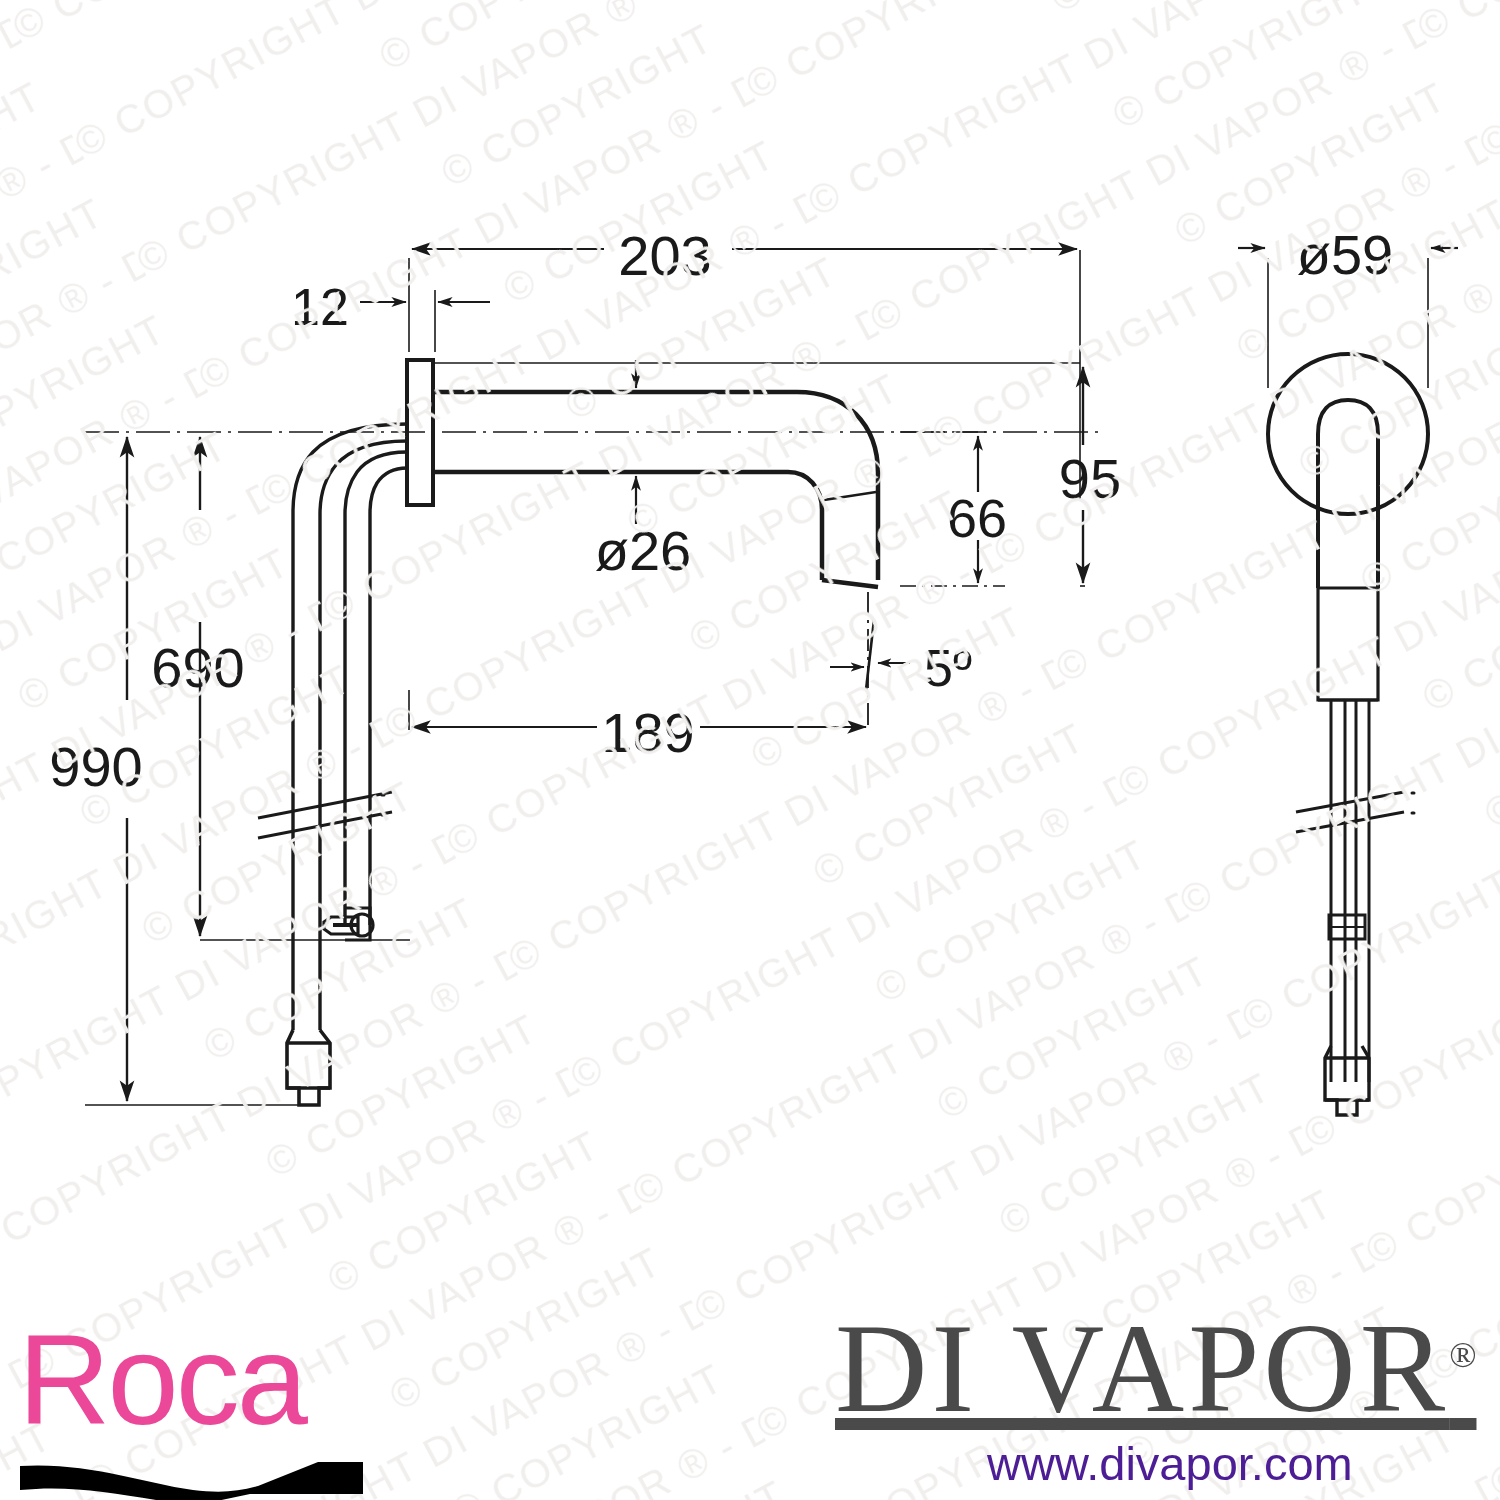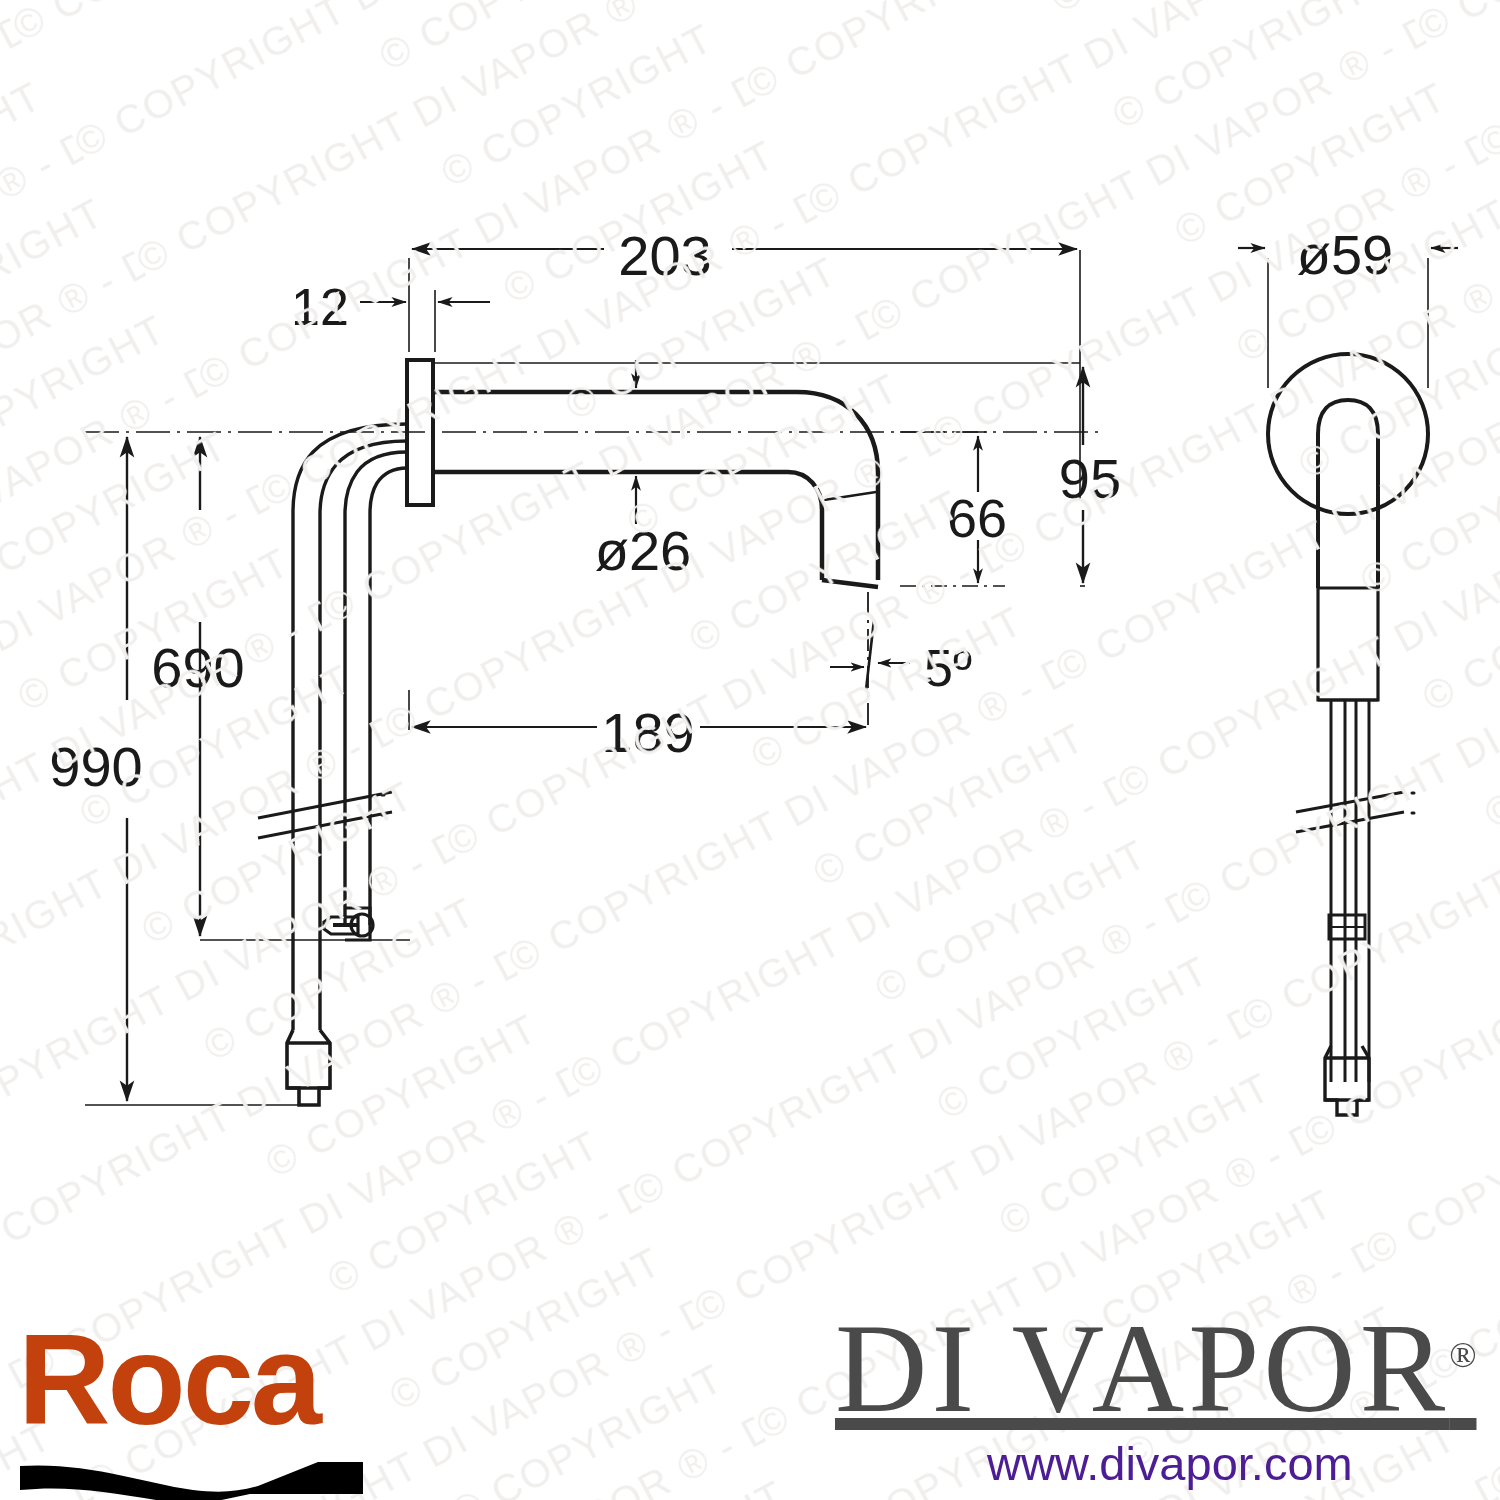--- a/index.html
+++ b/index.html
@@ -16,24 +16,24 @@
     pointer-events:none;z-index:5;
   }
   #drawing{position:absolute;left:0;top:0;width:1500px;height:1500px;z-index:2;}
   #logos{position:absolute;left:0;top:0;width:1500px;height:1500px;z-index:6;}
 
   .roca-wrap{
     position:absolute;left:18px;top:1332px;width:350px;height:150px;
   }
   .roca-text{
     font-family:"Liberation Sans", sans-serif;
-    font-weight:bold;
+    font-weight:normal;
     font-size:128px;
     letter-spacing:-3px;
-    color:#c2410c;
+    color:#ec4899;
     line-height:1;
     position:absolute;left:0;top:-16px;
   }
   .divapor-wrap{
     position:absolute;left:835px;top:1318px;width:650px;height:175px;
   }
   .divapor-text{
     font-family:"Liberation Serif", serif;
     font-size:128px;
     color:#4a4a4a;

